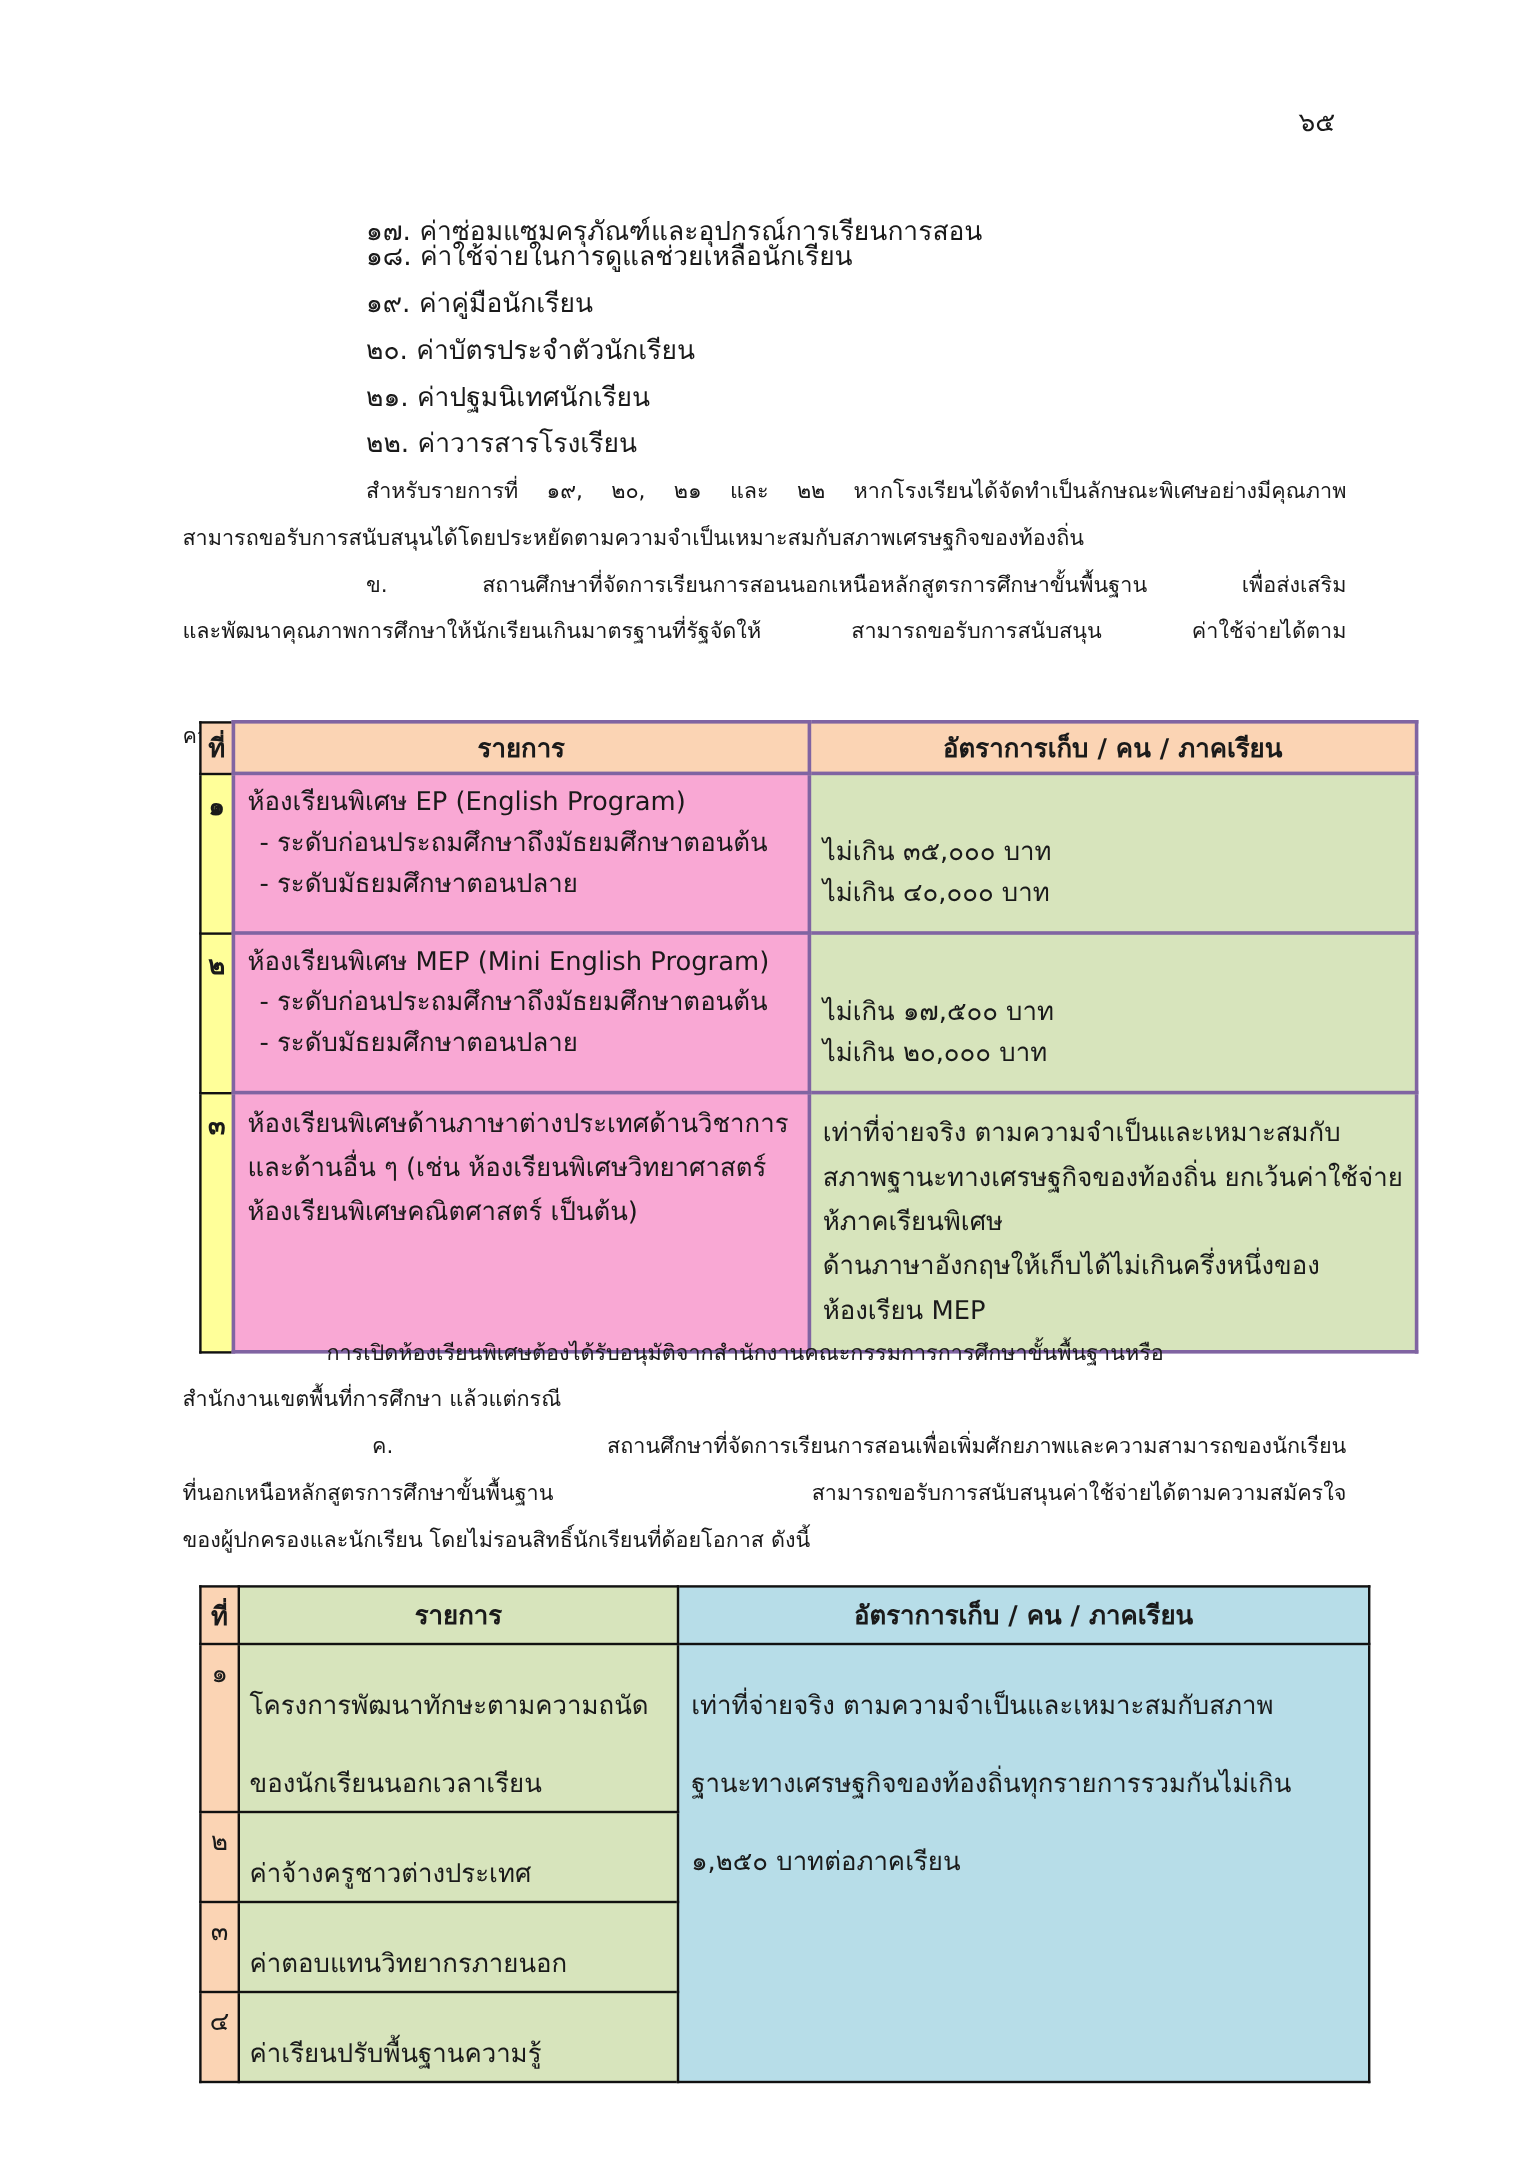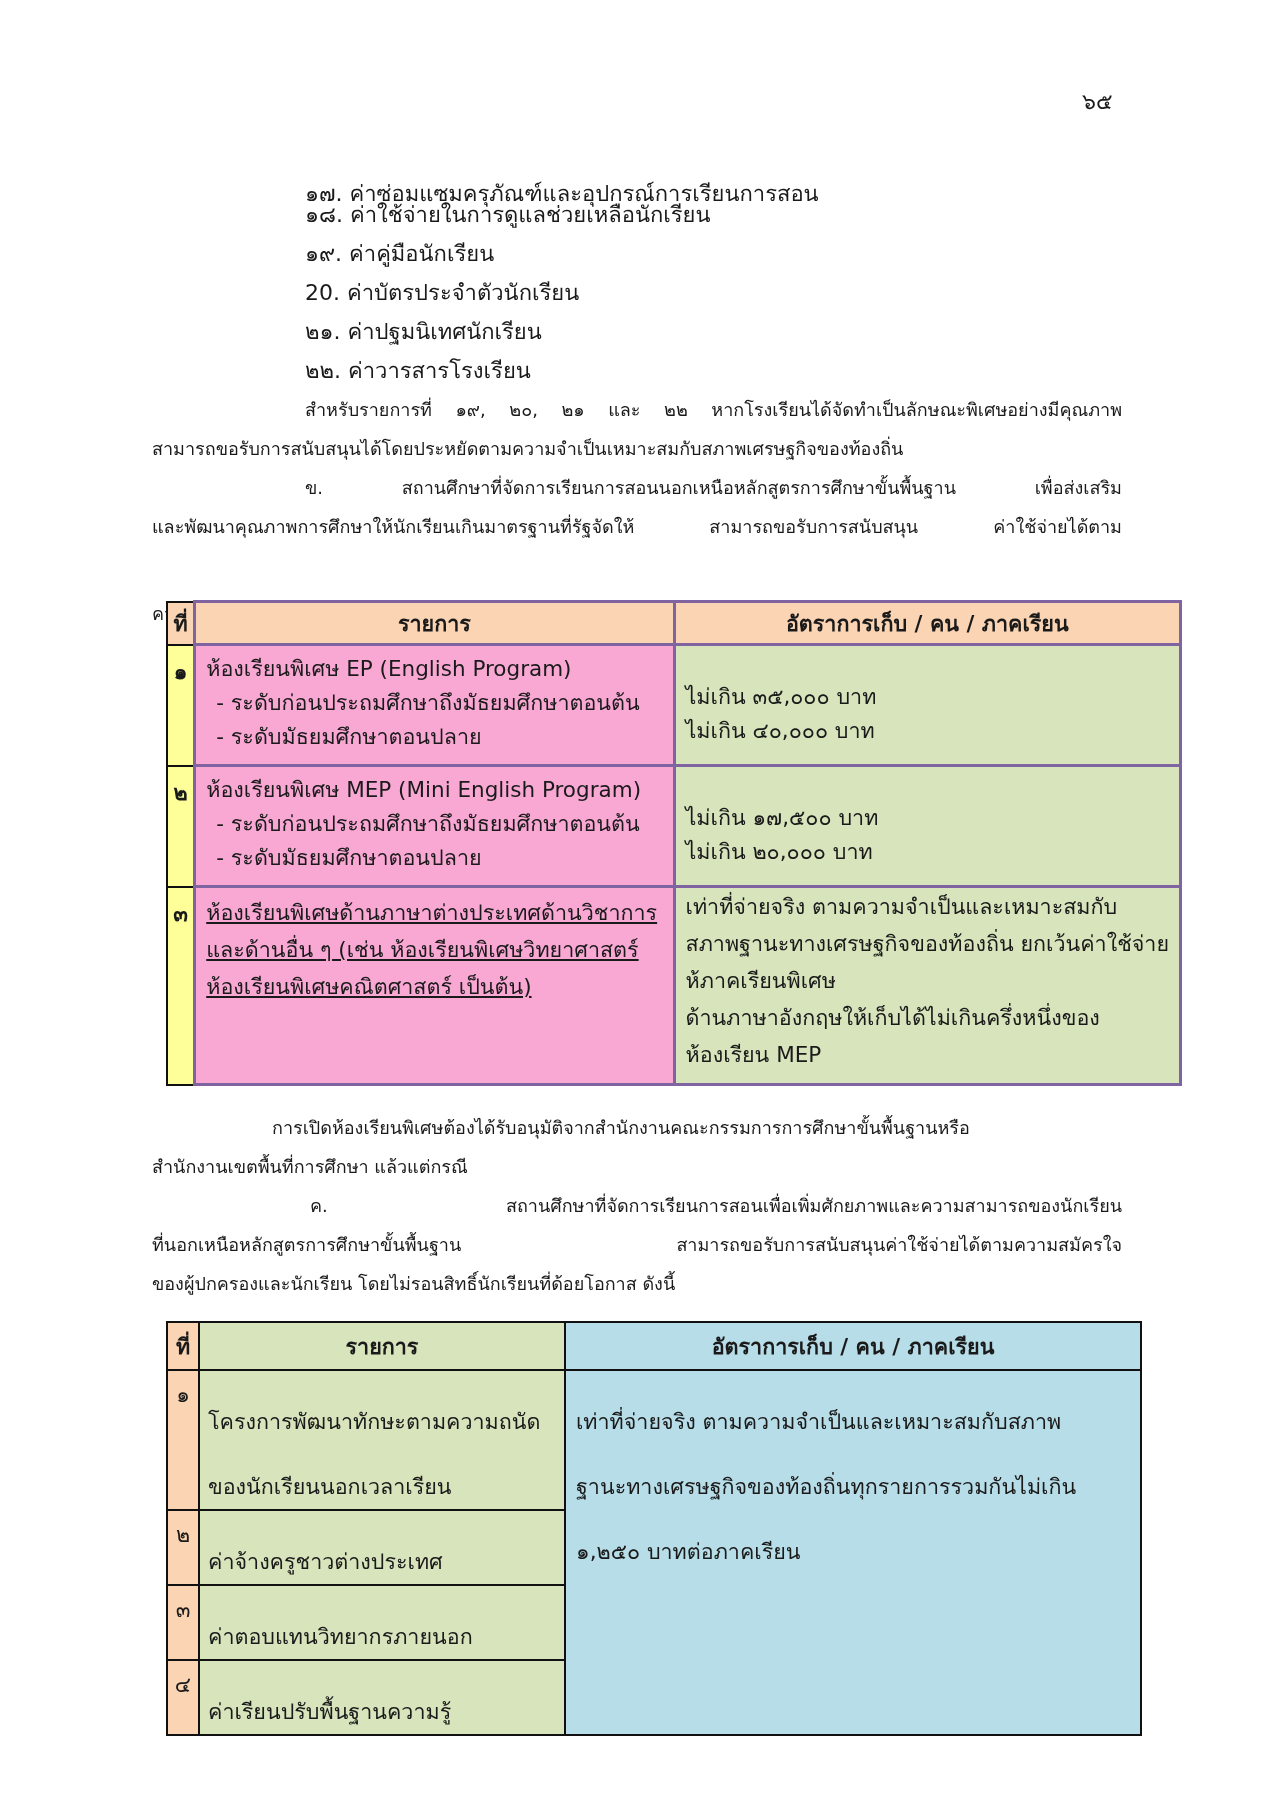--- a/index.html
+++ b/index.html
@@ -15,21 +15,21 @@
 
   
   .t1 { position: absolute; left: 166px; top: 600px; width: 1016px; border-collapse: collapse; font-size: 21.5px; }
   .t1 td, .t1 th { padding: 0; vertical-align: top; }
   .t1 .col-no { width: 44px; border: 2px solid #111; text-align: center; font-weight: bold; }
   .t1 .col-item { width: 466px; border: 3px solid #8064a2; }
   .t1 .col-rate { border: 3px solid #8064a2; }
   .t1 thead th { height: 40px; background: #fbd4b4; font-weight: bold; vertical-align: middle; }
   .t1 tbody .col-no { background: #ffff99; padding-top: 8px; }
   .t1 tbody .col-item { background: #f9a8d4; padding: 6px 10px; line-height: 34px; }
-  .t1 tbody .col-rate { background: #d7e4bc; padding: 0 10px; line-height: 34px; }
+  .t1 tbody .col-rate { background: #d7e4bc; padding: 14px 10px; line-height: 34px; }
   .t1 .ln { display: block; white-space: nowrap; }
   .t1 .sub { padding-left: 10px; }
 
   
   .t2 { position: absolute; left: 166px; top: 1321px; width: 976px; border-collapse: collapse; font-size: 21.5px; }
   .t2 td, .t2 th { border: 2px solid #111; padding: 0; vertical-align: top; }
   .t2 .col-no { width: 30px; background: #fbd4b4; text-align: center; }
   .t2 .col-item { width: 348px; background: #d7e4bc; padding: 4px 8px; line-height: 37px; }
   .t2 .col-rate { background: #b7dde8; padding: 4px 10px; line-height: 37px; }
   .t2 thead th { height: 38px; font-weight: bold; vertical-align: middle; }
@@ -38,21 +38,21 @@
   .t2 .ln { display: block; white-space: nowrap; margin-top: 28px; }
 </style>
 </head>
 <body>
 
 <div class="page-num">๖๕</div>
 
 <div class="line" style="left:305px;top:179px;">๑๗. ค่าซ่อมแซมครุภัณฑ์และอุปกรณ์การเรียนการสอน</div>
 <div class="line" style="left:305px;top:200px;">๑๘. ค่าใช้จ่ายในการดูแลช่วยเหลือนักเรียน</div>
 <div class="line" style="left:305px;top:239px;">๑๙. ค่าคู่มือนักเรียน</div>
-<div class="line" style="left:305px;top:278px;">20. ค่าบัตรประจำตัวนักเรียน</div>
+<div class="line" style="left:305px;top:278px;">๒๐. ค่าบัตรประจำตัวนักเรียน</div>
 <div class="line" style="left:305px;top:317px;">๒๑. ค่าปฐมนิเทศนักเรียน</div>
 <div class="line" style="left:305px;top:356px;">๒๒. ค่าวารสารโรงเรียน</div>
 
 <div>
   <div class="para-line" style="left:305px;width:817px;top:395px;">สำหรับรายการที่ ๑๙, ๒๐, ๒๑ และ ๒๒ หากโรงเรียนได้จัดทำเป็นลักษณะพิเศษอย่างมีคุณภาพ</div>
   <div class="para-line last" style="top:434px;">สามารถขอรับการสนับสนุนได้โดยประหยัดตามความจำเป็นเหมาะสมกับสภาพเศรษฐกิจของท้องถิ่น</div>
 </div>
 
 <div>
   <div class="para-line" style="left:305px;width:817px;top:473px;">ข.  สถานศึกษาที่จัดการเรียนการสอนนอกเหนือหลักสูตรการศึกษาขั้นพื้นฐาน เพื่อส่งเสริม</div>
@@ -90,21 +90,21 @@
         <span class="ln sub">-  ระดับมัธยมศึกษาตอนปลาย</span>
       </td>
       <td class="col-rate">
         <span class="ln">&nbsp;</span>
         <span class="ln">ไม่เกิน  ๑๗,๕๐๐  บาท</span>
         <span class="ln">ไม่เกิน  ๒๐,๐๐๐  บาท</span>
       </td>
     </tr>
     <tr style="height:198px;">
       <td class="col-no">๓</td>
-      <td class="col-item" style="line-height:37px;text-decoration:underline;">
+      <td class="col-item" style="line-height:37px;">
         <span class="ln">ห้องเรียนพิเศษด้านภาษาต่างประเทศด้านวิชาการ</span>
         <span class="ln">และด้านอื่น ๆ (เช่น ห้องเรียนพิเศษวิทยาศาสตร์</span>
         <span class="ln">ห้องเรียนพิเศษคณิตศาสตร์ เป็นต้น)</span>
       </td>
       <td class="col-rate" style="line-height:37px;margin-left:36px;">
         <span class="ln">เท่าที่จ่ายจริง ตามความจำเป็นและเหมาะสมกับ</span>
         <span class="ln">สภาพฐานะทางเศรษฐกิจของท้องถิ่น ยกเว้นค่าใช้จ่าย</span>
         <span class="ln">ห้ภาคเรียนพิเศษ</span>
         <span class="ln">ด้านภาษาอังกฤษให้เก็บได้ไม่เกินครึ่งหนึ่งของ</span>
         <span class="ln">ห้องเรียน MEP</span>

